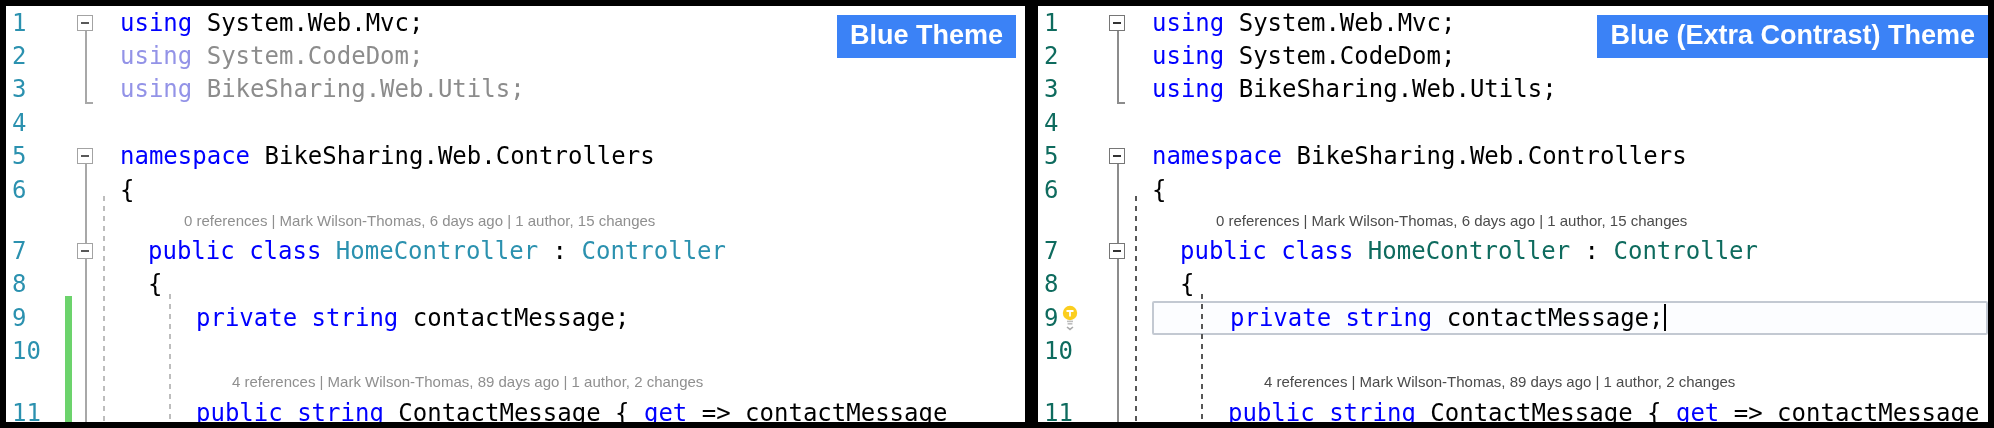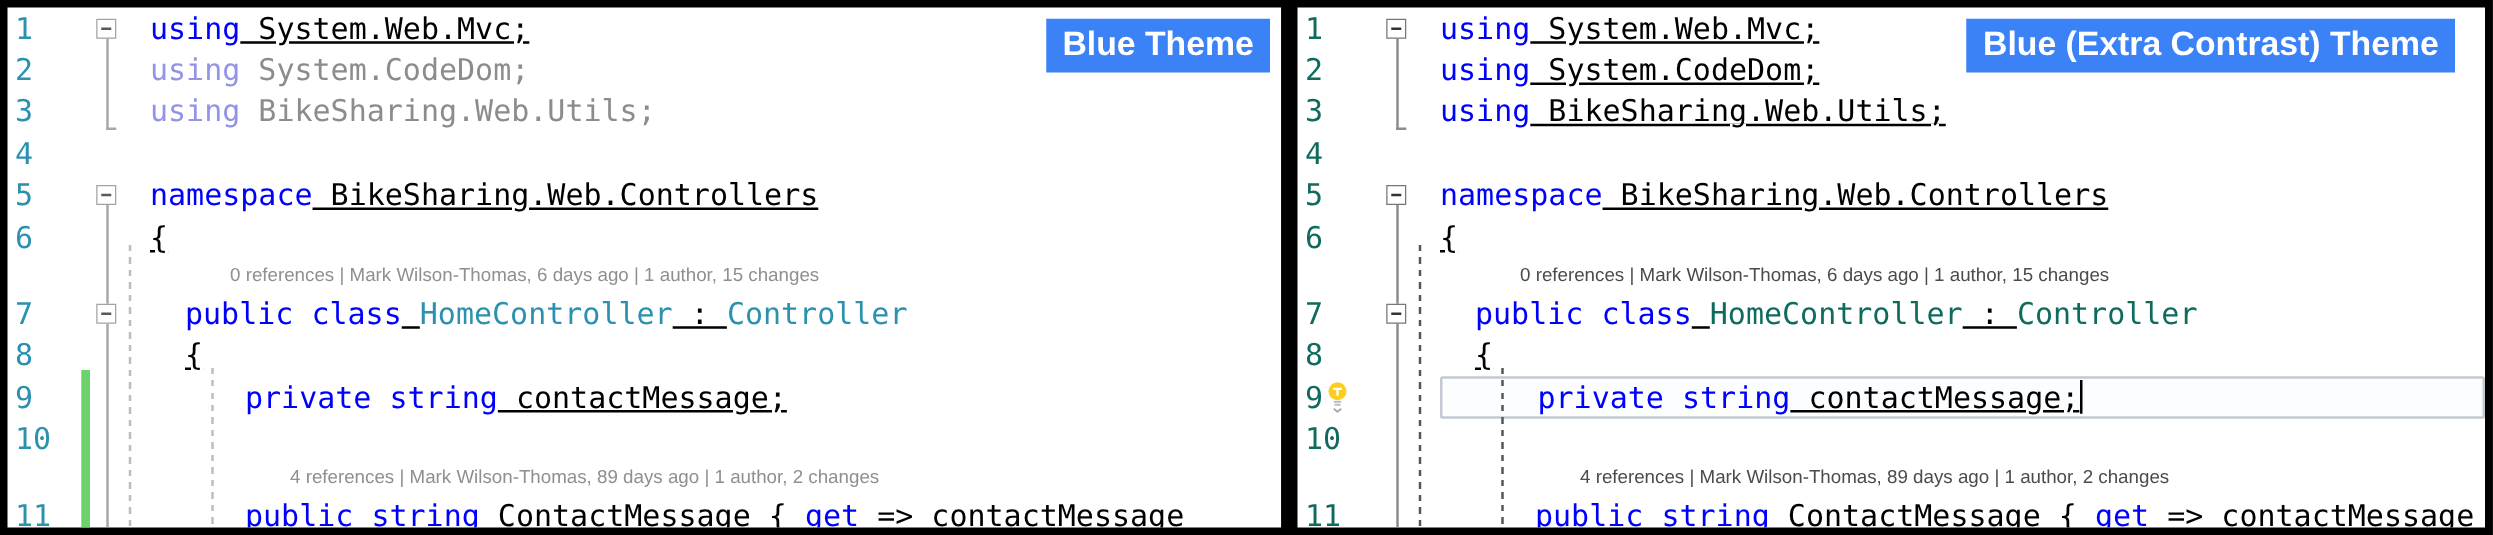--- a/index.html
+++ b/index.html
@@ -32,34 +32,34 @@
   .fold{position:absolute;left:13px;top:50%;margin-top:-8px;width:16px;height:16px;box-sizing:border-box;
         background:#fff;border:1px solid var(--foldborder);}
   .fold::after{content:"";position:absolute;left:3px;right:3px;top:6px;height:2px;background:var(--foldglyph);}
   .code{flex:1;min-width:0;height:100%;box-sizing:border-box;overflow:hidden;white-space:pre;
         display:flex;align-items:center;
         font-family:"DejaVu Sans Mono",monospace;font-size:24px;color:var(--txt);margin-left:22px;}
   .ind0{padding-left:0;}
   .ind1{padding-left:28px;}
   .ind2{padding-left:76px;}
   .kw{color:var(--kw);}
-  .txt{color:var(--txt);text-decoration:underline;}
+  .txt{color:var(--txt);}
   .type{color:var(--type);}
   .kwfade{color:var(--kwfade);}
   .txtfade{color:var(--txtfade);}
   .lenstext{font-family:"Liberation Sans",sans-serif;font-size:15px;color:var(--lens);}
   .row.current .code{border:2px solid var(--curborder);background:var(--curbg);border-radius:2px;}
   .caret{flex:none;width:2px;height:27px;background:#000;margin-left:1px;}
   .bulb{flex:none;width:20px;height:27px;}
 
   
   .theme-label{position:absolute;z-index:3;top:9px;background:#3b82f6;color:#fff;
                font-weight:700;font-size:27px;line-height:1;padding:7px 13px 9px;}
   .panel-left .theme-label{right:9px;}
-  .panel-right .theme-label{right:24px;text-align:center;}
+  .panel-right .theme-label{right:0;text-align:center;}
 </style>
 </head>
 <body>
 
 <div class="stage">
 
   <div class="panel panel-left" style="--kw: #0000FF; --txt: #000000; --type: #2B91AF; --kwfade: #9393E7; --txtfade: #8C8C8C; --ln: #2B91AF; --lens: #8F8F8F; --guide: #BDBDBD; --outline: #A8A8A8; --foldborder: #A3A3A3; --foldglyph: #595959; --changebar: #6CD36C; --curborder: #C3C9D2; --curbg: #FCFDFF;">
     <div class="under bracket bracket-a"></div>
     <div class="under bracket bracket-b"></div>
     <div class="under changebar"></div>

